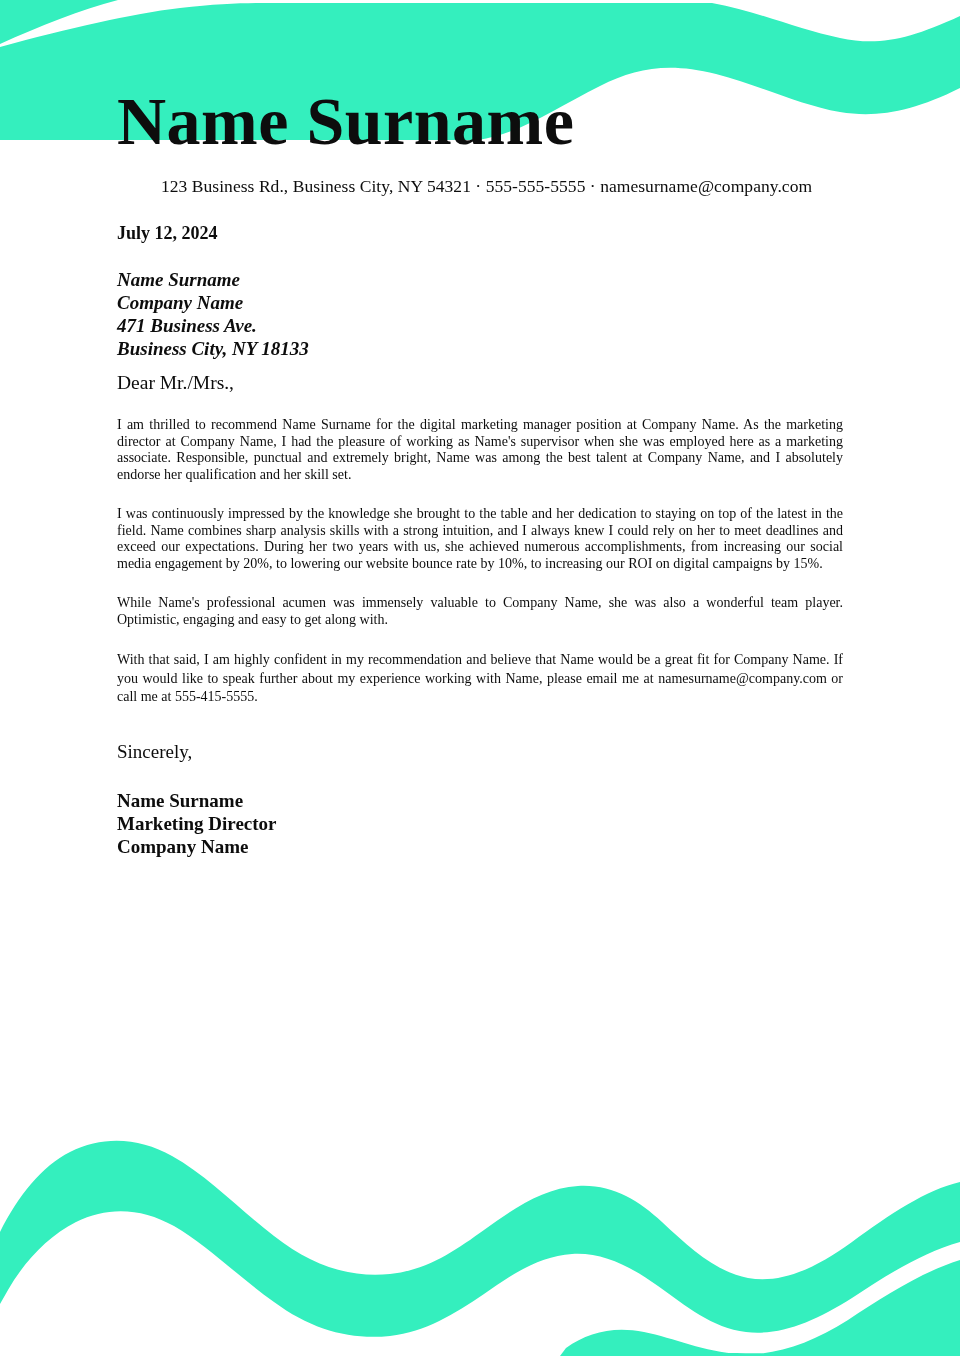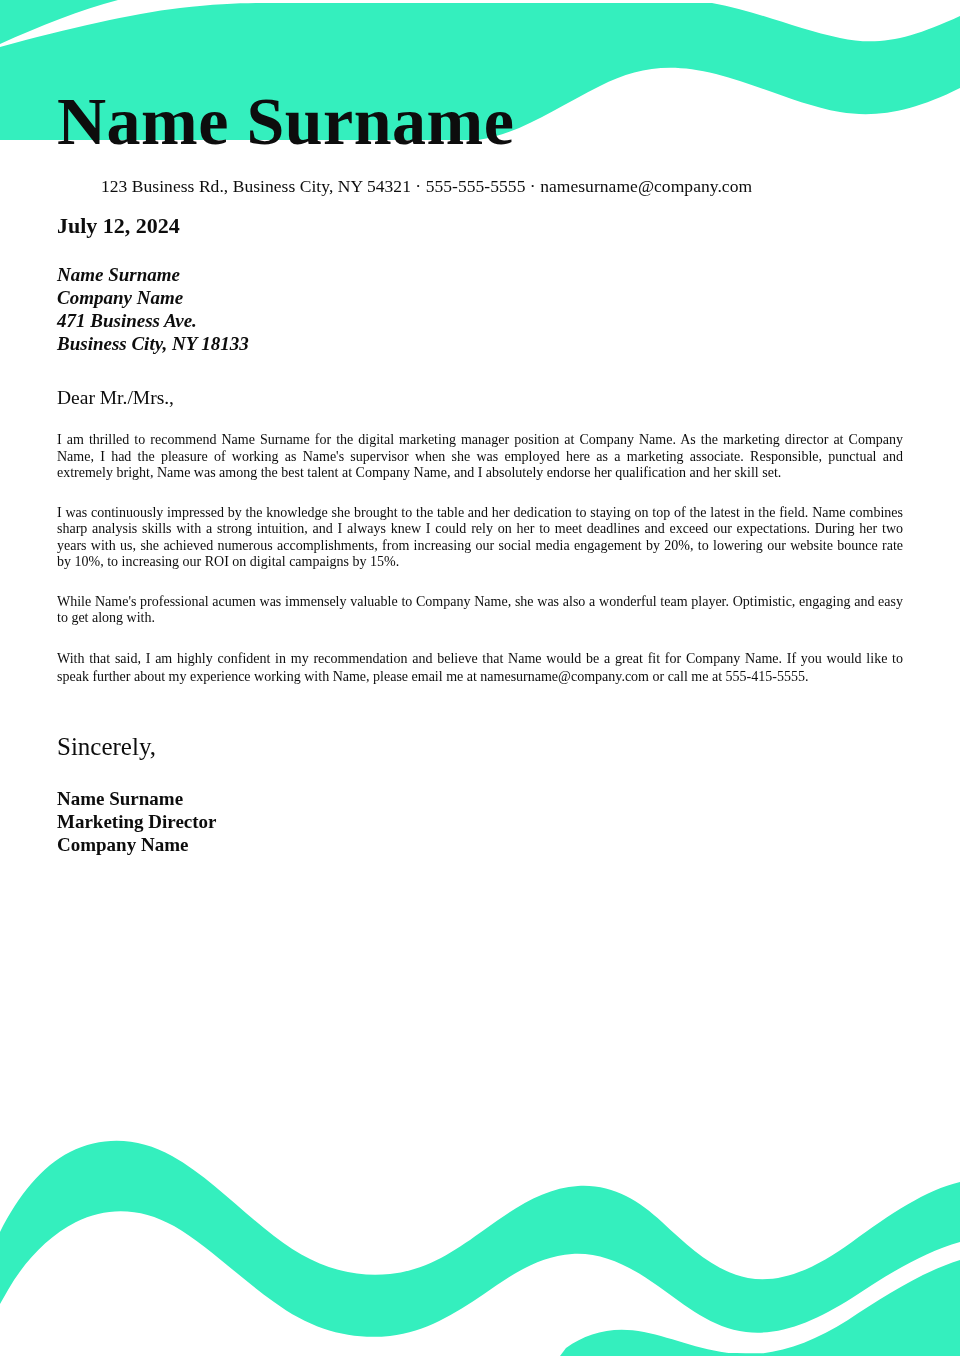--- a/index.html
+++ b/index.html
@@ -27,21 +27,21 @@
   .wave-top    { top: 0;    height: 140px; }
   .wave-bottom { bottom: 0; height: 230px; }
 
   
   .sheet {
     position: absolute;
     left: 0;
     top: 0;
     width: 960px;
     height: 1356px;
-    padding: 0 57px;
+    padding: 0 117px;
   }
 
   .letter-head {
     padding-top: 88px;
   }
 
   .name-heading {
     font-family: "Liberation Serif", serif;
     font-weight: bold;
     font-size: 68px;
@@ -54,49 +54,49 @@
     font-size: 17.5px;
     line-height: 1.2;
     margin-top: 21px;
     letter-spacing: 0.05px;
     white-space: nowrap;
     margin-left: 44px;
   }
 
   .date-line {
     font-weight: bold;
-    font-size: 22px;
-    margin-top: 16px;
+    font-size: 18px;
+    margin-top: 26px;
   }
 
   .recipient-block {
     font-weight: bold;
     font-size: 19px;
     line-height: 1.22;
     margin-top: 24px;
   }
 
   .salutation {
     font-size: 19.5px;
-    margin-top: 32px;
+    margin-top: 12px;
   }
 
   .body-paragraph {
     font-size: 14px;
     line-height: 1.18;
     text-align: justify;
     margin-top: 23px;
   }
   .body-paragraph.tail-loose {
     line-height: 1.32;
   }
 
   .closing {
-    font-size: 25px;
-    margin-top: 46px;
+    font-size: 19px;
+    margin-top: 34px;
   }
 
   .signature-block {
     font-weight: bold;
     font-size: 19px;
     line-height: 1.22;
     margin-top: 26px;
   }
 </style>
 </head>

